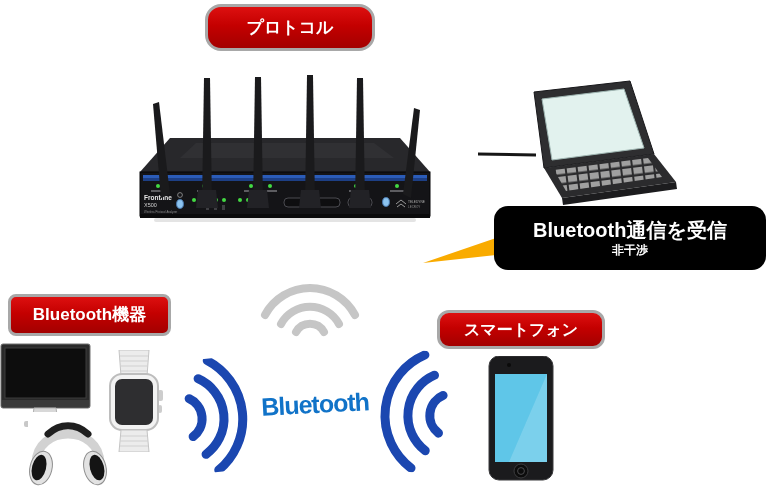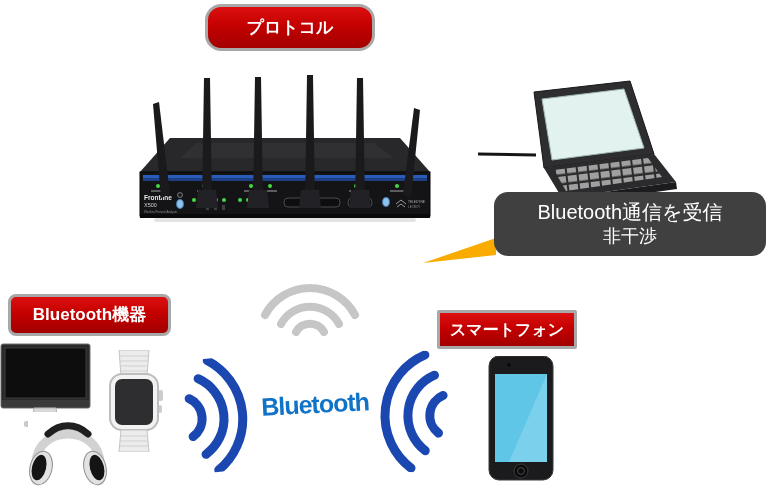--- a/index.html
+++ b/index.html
@@ -6,27 +6,27 @@
   #stage{position:relative;width:768px;height:488px;background:#fff;overflow:hidden;
          font-family:"Liberation Sans","DejaVu Sans",sans-serif;}
   .abs{position:absolute;}
   
   .plate{position:absolute;display:flex;flex-direction:column;align-items:center;justify-content:center;
          background:linear-gradient(180deg,#dd1010 0%,#c40000 45%,#a30000 100%);
          border:3px solid #a8a8a8;color:#fff;font-weight:bold;text-align:right;box-sizing:border-box;
          line-height:1.25;}
   #protocol-label{left:205px;top:4px;width:170px;height:47px;border-radius:16px;font-size:17px;}
   #btdev-label{left:8px;top:294px;width:163px;height:42px;border-radius:8px;font-size:17px;}
-  #phone-label{left:437px;top:310px;width:140px;height:39px;border-radius:2px;font-size:16px;}
+  #phone-label{left:437px;top:310px;width:168px;height:39px;border-radius:12px;font-size:16px;}
   
-  #callout{left:494px;top:192px;width:272px;height:64px;background:#404040;border-radius:14px;
+  #callout{left:494px;top:206px;width:272px;height:64px;background:#000000;border-radius:14px;
            display:flex;flex-direction:column;align-items:center;justify-content:center;
-           color:#fff;font-weight:normal;text-align:center;line-height:1.3;}
+           color:#fff;font-weight:bold;text-align:center;line-height:1.3;}
   #callout .l1{font-size:20px;}
-  #callout .l2{font-size:18px;}
+  #callout .l2{font-size:12px;}
   
   #bt-word{left:254px;top:384px;width:122px;height:40px;background:#fff;transform:rotate(-3deg);
            display:flex;align-items:center;justify-content:center;color:#1173c8;font-weight:bold;
            font-size:25px;letter-spacing:-1px;}
   svg{display:block;}
 </style>
 </head>
 <body>
 
 <div id="stage">

